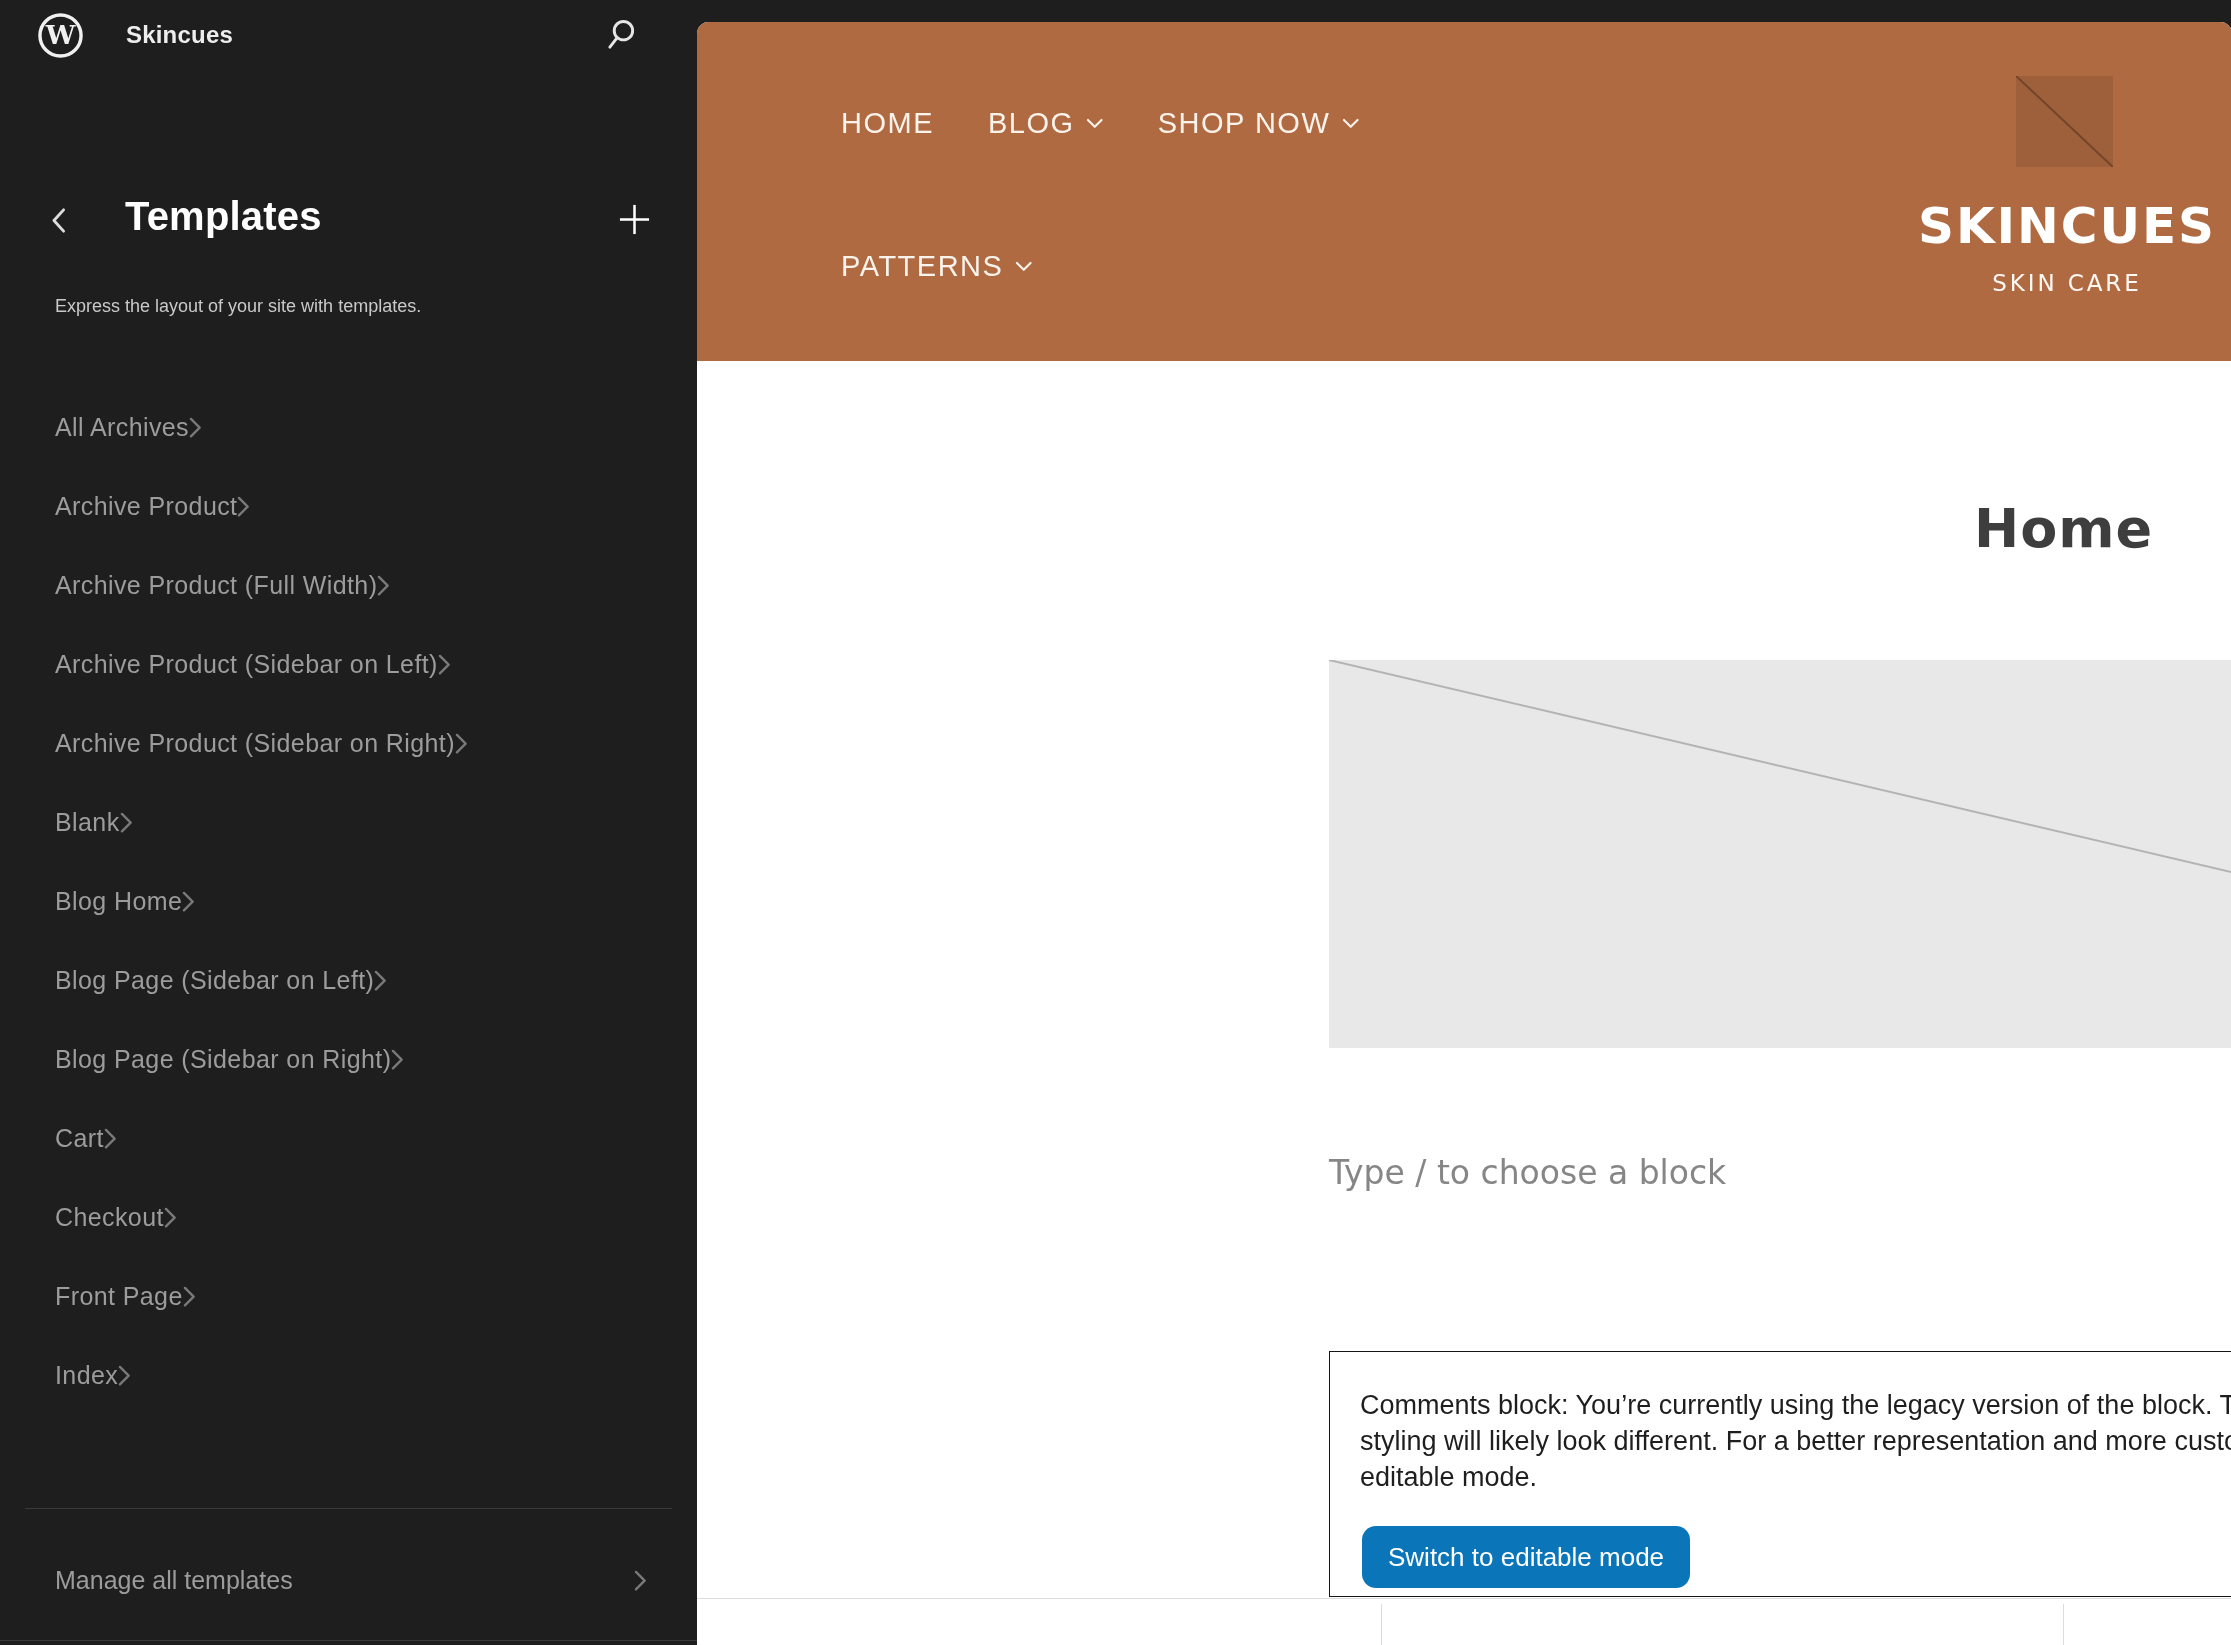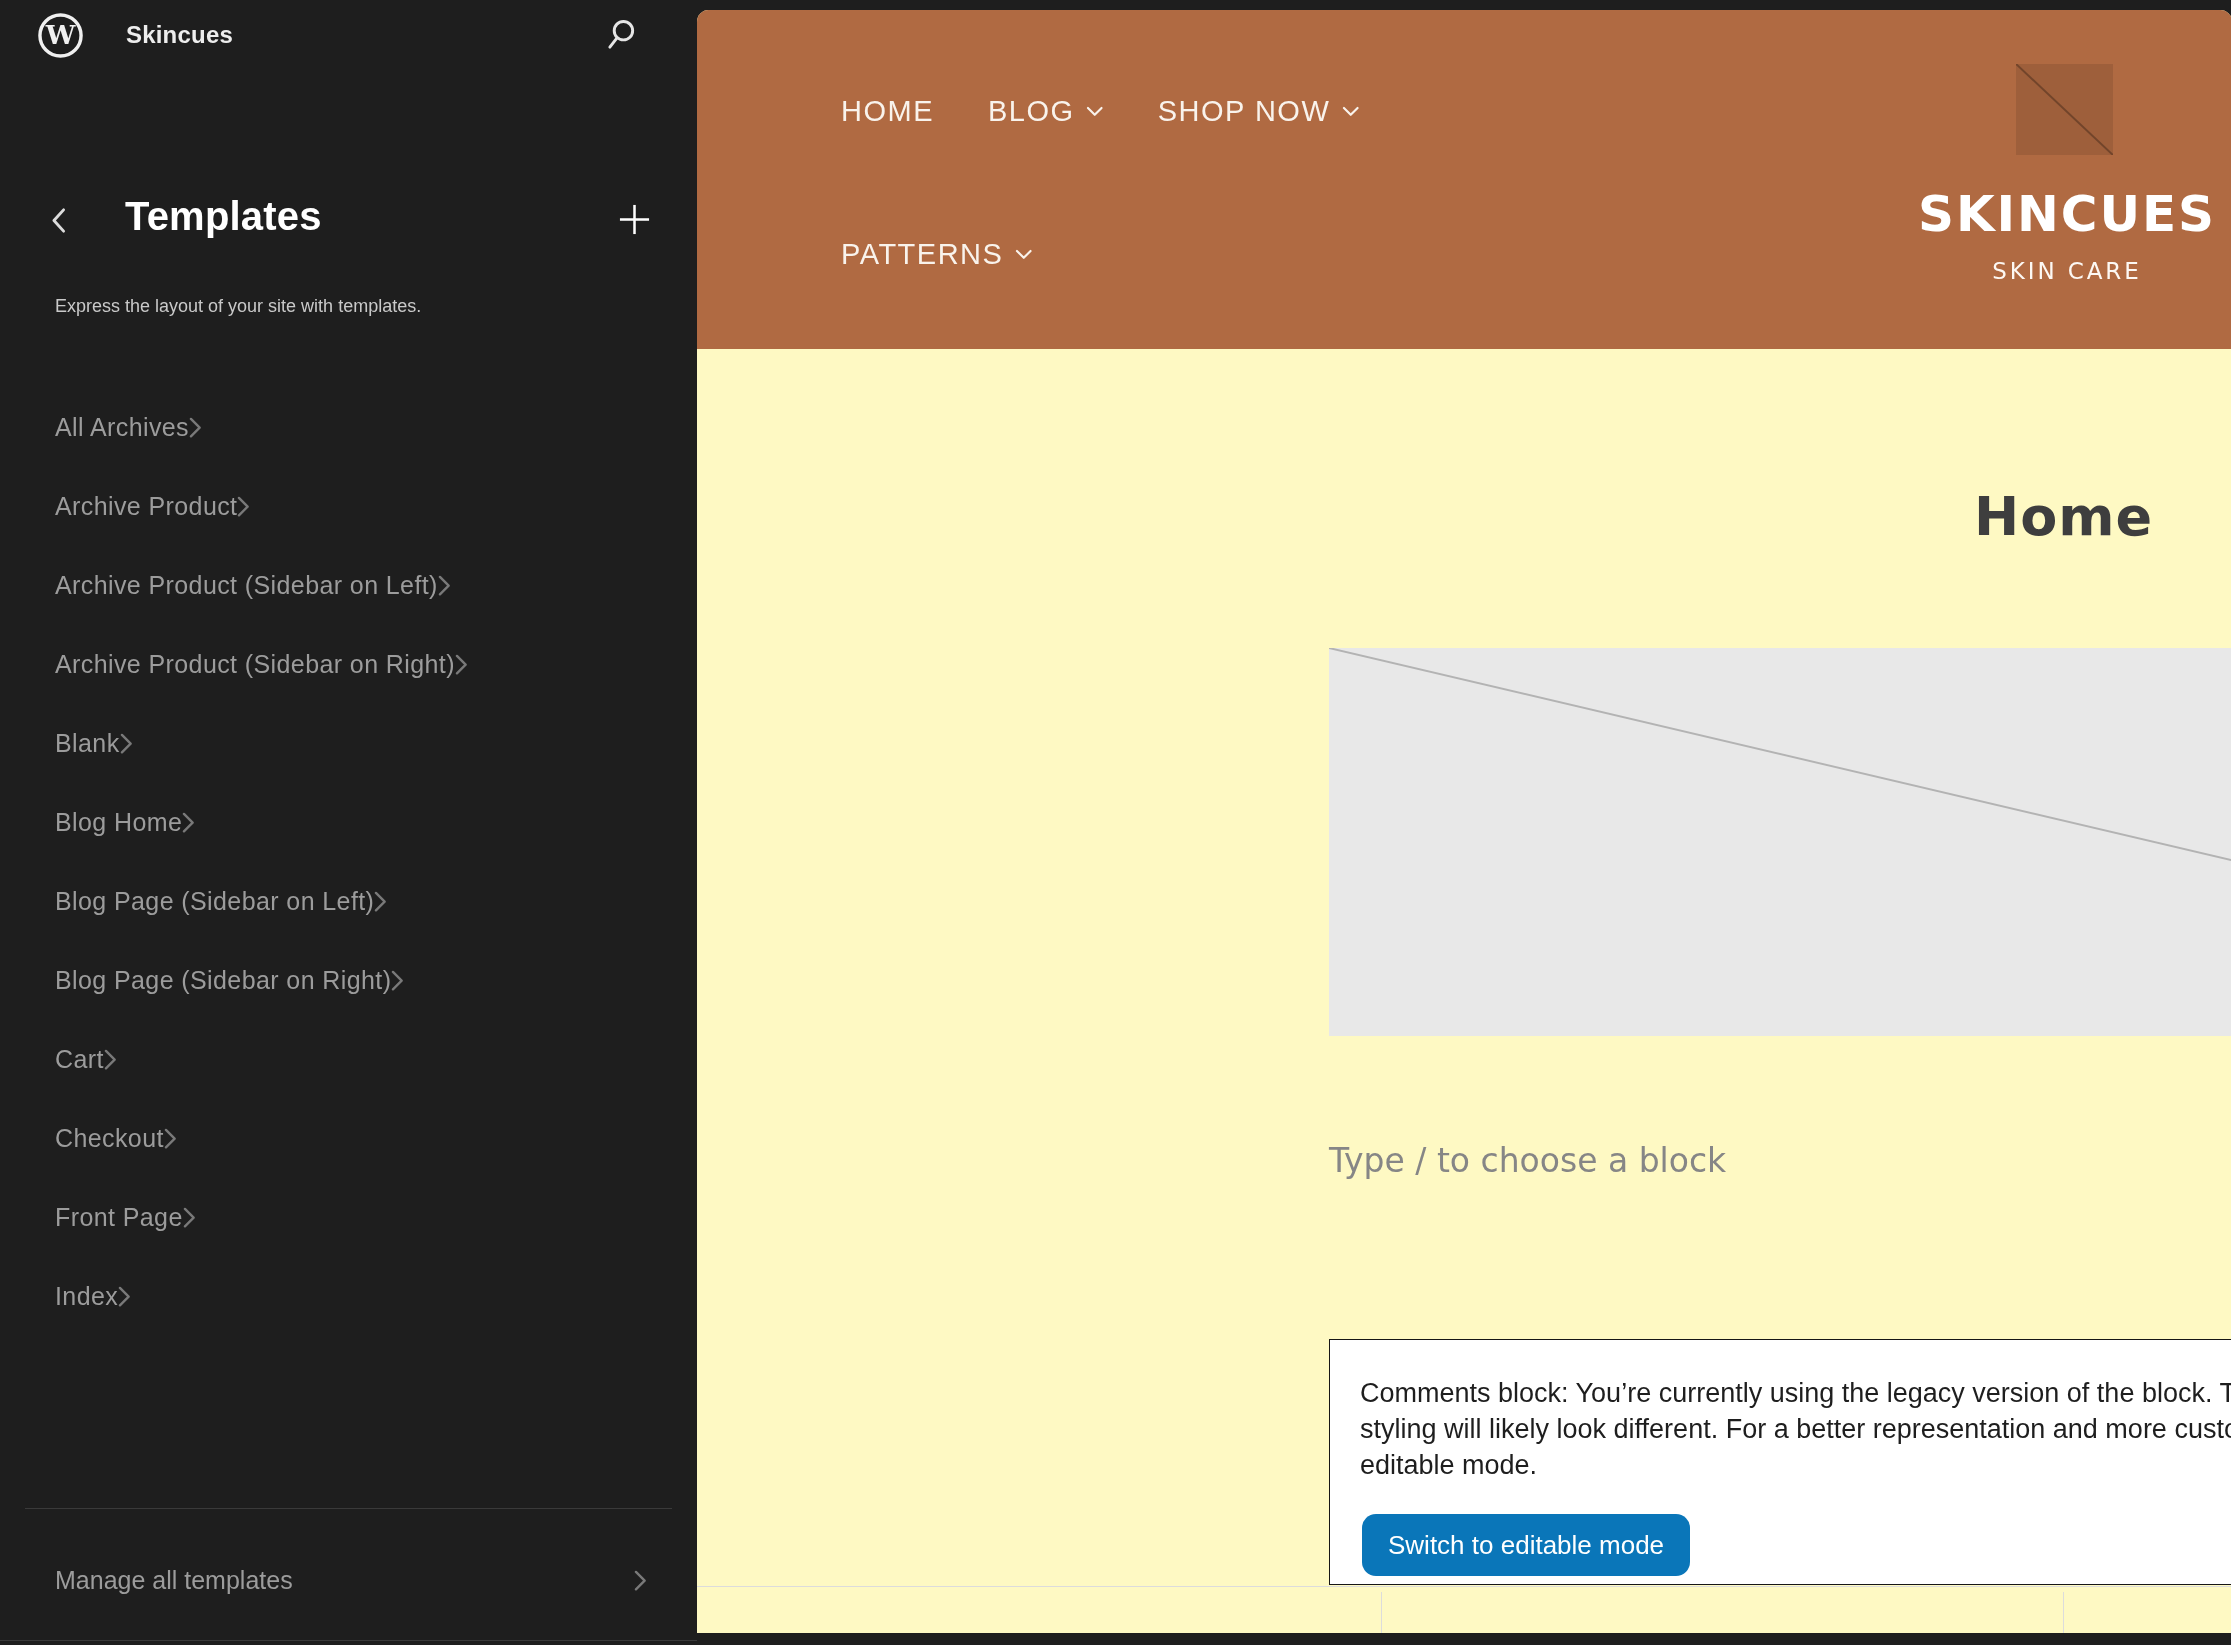--- a/index.html
+++ b/index.html
@@ -35,22 +35,22 @@
   .chev-right { flex:0 0 auto; opacity:.85; }
 
   .sb-divider { position:absolute; left:25px; right:25px; top:1508px; height:1px; background:#3a3a3a; }
   .manage-row { position:absolute; left:0; top:1541px; width:697px; height:79px;
                 display:flex; align-items:center; justify-content:space-between;
                 padding:0 50px 0 55px; cursor:pointer; }
   .manage-row .lbl { font-size:25px; color:#9c9c9c; }
   .sb-bottomline { position:absolute; left:0; right:0; top:1640px; height:1px; background:#3a3a3a; }
 
   
-  .preview { position:absolute; left:697px; top:10px; width:1535px; height:1623px;
-             background:#fef9c3; border-radius:11.6px 11.6px 0 0; overflow:hidden; }
+  .preview { position:absolute; left:697px; top:22px; width:1535px; height:1623px;
+             background:#ffffff; border-radius:11.6px 11.6px 0 0; overflow:hidden; }
 
   .site-header { position:absolute; left:0; top:0; width:1535px; height:339px; background:#b06a42; }
   .nav-row { position:absolute; left:144px; display:flex; align-items:center; gap:54px; }
   .nav-row.r1 { top:85px; }
   .nav-row.r2 { top:228px;text-align:center; }
   .nav-link { display:flex; align-items:center; gap:11.6px; font-size:29px; letter-spacing:1.5px;
               color:#f9f3ec; cursor:pointer; white-space:nowrap; }
 
   .branding { position:absolute; left:1079px; top:0; width:582px; height:339px; text-align:center; }
   .logo-img { position:absolute; left:240px; top:54px; width:97px; height:91px;
@@ -127,20 +127,26 @@
             <polyline points="2,2 11,11 2,20" fill="none" stroke="#8a8a8a" stroke-width="2.4" stroke-linecap="round" stroke-linejoin="round"></polyline>
           </svg>
       </div>
       <div class="tpl-item">
         <span class="lbl">Archive Product</span>
         <svg class="chev-right" width="12.6" height="21.3" viewBox="0 0 13 22">
             <polyline points="2,2 11,11 2,20" fill="none" stroke="#8a8a8a" stroke-width="2.4" stroke-linecap="round" stroke-linejoin="round"></polyline>
           </svg>
       </div>
       <div class="tpl-item">
+        <span class="lbl">Archive Product (Full Width)</span>
+        <svg class="chev-right" width="12.6" height="21.3" viewBox="0 0 13 22">
+            <polyline points="2,2 11,11 2,20" fill="none" stroke="#8a8a8a" stroke-width="2.4" stroke-linecap="round" stroke-linejoin="round"></polyline>
+          </svg>
+      </div>
+      <div class="tpl-item">
         <span class="lbl">Archive Product (Sidebar on Left)</span>
         <svg class="chev-right" width="12.6" height="21.3" viewBox="0 0 13 22">
             <polyline points="2,2 11,11 2,20" fill="none" stroke="#8a8a8a" stroke-width="2.4" stroke-linecap="round" stroke-linejoin="round"></polyline>
           </svg>
       </div>
       <div class="tpl-item">
         <span class="lbl">Archive Product (Sidebar on Right)</span>
         <svg class="chev-right" width="12.6" height="21.3" viewBox="0 0 13 22">
             <polyline points="2,2 11,11 2,20" fill="none" stroke="#8a8a8a" stroke-width="2.4" stroke-linecap="round" stroke-linejoin="round"></polyline>
           </svg>

